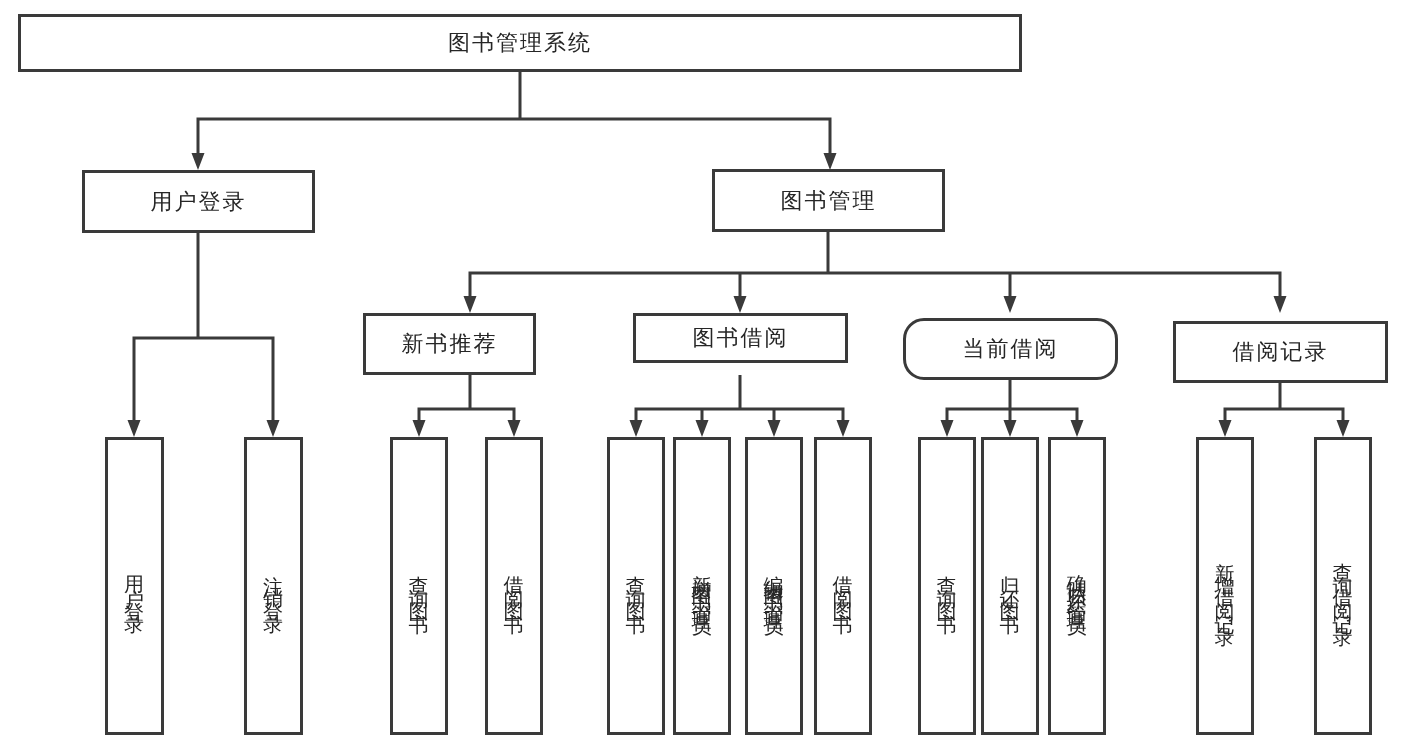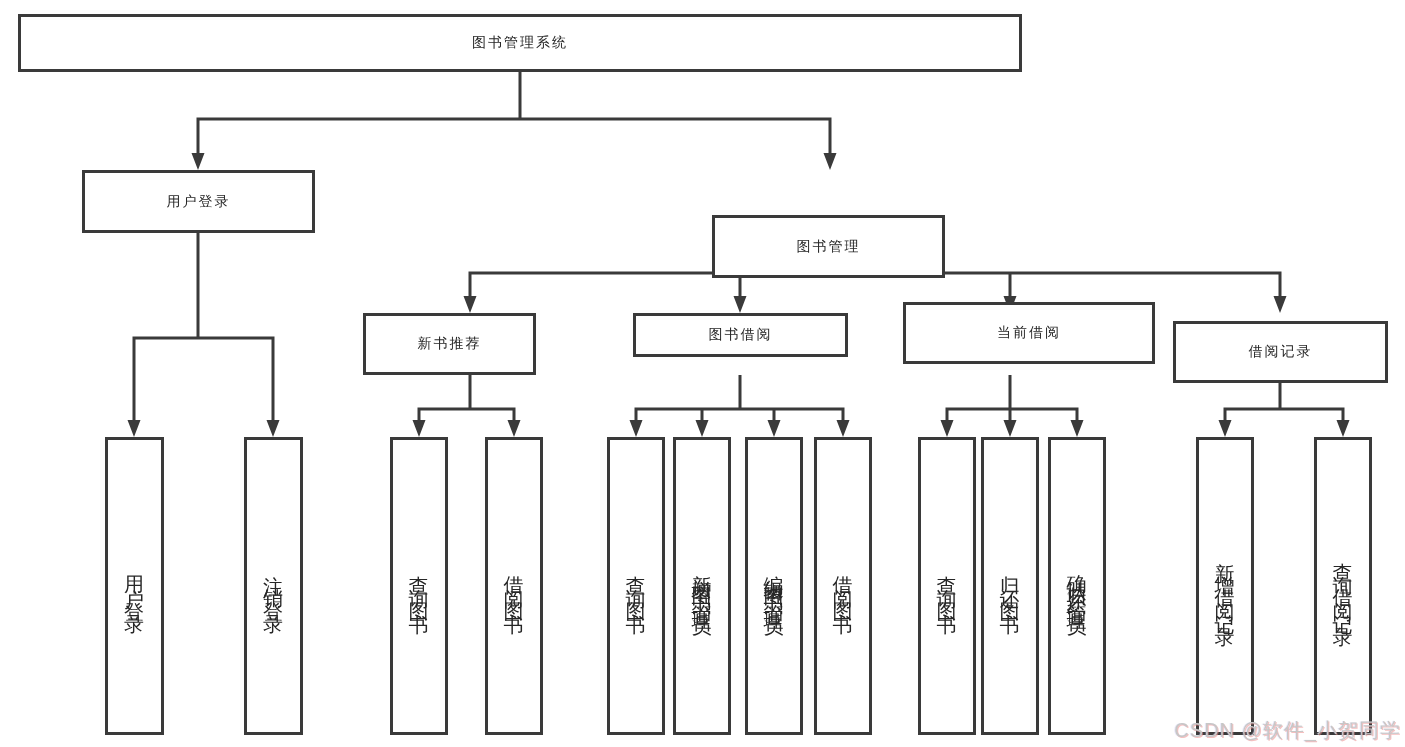--- a/index.html
+++ b/index.html
@@ -20,21 +20,21 @@
     position: absolute;
     box-sizing: border-box;
     background: #ffffff;
     border: 3px solid #3a3a3a;
     color: #262626;
     display: flex;
     align-items: center;
     justify-content: center;
   }
   .box-h {
-    font-size: 14px;
+    font-size: 22px;
     letter-spacing: 2px;
     white-space: nowrap;
   }
   .box-v {
     writing-mode: vertical-rl;
     text-orientation: mixed;
     font-size: 20px;
     line-height: 1;
     letter-spacing: 13px;
   }
@@ -84,40 +84,39 @@
     </g>
     <g stroke="#3a3a3a" stroke-width="3" fill="none">
       <path d="M1280 375 V410.5 M1223.5 409 H1344.5 M1225 407.5 V421 M1343 407.5 V421"></path>
       <path stroke="none" fill="#3a3a3a" d="M1218.5 420 L1231.5 420 L1225 437 Z M1336.5 420 L1349.5 420 L1343 437 Z"></path>
     </g>
   </svg>
 
   <div class="box box-h" style="left:18px; top:14px; width:1004px; height:58px;">图书管理系统</div>
 
   <div class="box box-h" style="left:82px; top:170px; width:233px; height:63px;">用户登录</div>
-  <div class="box box-h" style="left:712px; top:169px; width:233px; height:63px;margin-top:46px;">图书管理</div>
+  <div class="box box-h" style="left:712px; top:169px; width:233px; height:63px;">图书管理</div>
 
   <div class="box box-h" style="left:363px; top:313px; width:173px; height:62px;">新书推荐</div>
-  <div class="box box-h" style="left:633px; top:313px; width:215px; height:44px;">图书借阅</div>
-  <div class="box box-h" style="left:903px; top:302px; width:252px; height:62px;">当前借阅</div>
+  <div class="box box-h" style="left:633px; top:313px; width:215px; height:50px;">图书借阅</div>
+  <div class="box box-h" style="left:903px; top:318px; width:215px; height:62px;border-radius:21px;">当前借阅</div>
   <div class="box box-h" style="left:1173px; top:313px; width:215px; height:62px;margin-top:8px;">借阅记录</div>
 
   <div class="box box-v" style="left:105px; top:437px; width:59px; height:298px;">用户登录</div>
   <div class="box box-v" style="left:244px; top:437px; width:59px; height:298px;">注销登录</div>
 
   <div class="box box-v" style="left:390px; top:437px; width:58px; height:298px;">查询图书</div>
   <div class="box box-v" style="left:485px; top:437px; width:58px; height:298px;">借阅图书</div>
 
   <div class="box box-v" style="left:607px; top:437px; width:58px; height:298px;">查询图书</div>
   <div class="box box-v tight" style="left:673px; top:437px; width:58px; height:298px;">新增图书（管理员）</div>
   <div class="box box-v tight" style="left:745px; top:437px; width:58px; height:298px;">编辑图书（管理员）</div>
   <div class="box box-v" style="left:814px; top:437px; width:58px; height:298px;">借阅图书</div>
 
   <div class="box box-v" style="left:918px; top:437px; width:58px; height:298px;">查询图书</div>
   <div class="box box-v" style="left:981px; top:437px; width:58px; height:298px;">归还图书</div>
   <div class="box box-v tight" style="left:1048px; top:437px; width:58px; height:298px;">确认归还（管理员）</div>
 
   <div class="box box-v" style="left:1196px; top:437px; width:58px; height:298px;">新增借阅记录</div>
   <div class="box box-v" style="left:1314px; top:437px; width:58px; height:298px;">查询借阅记录</div>
 
-  <div class="watermark">CSDN @软件_小贺同学</div>
 
 </div>
 
 </body></html>

